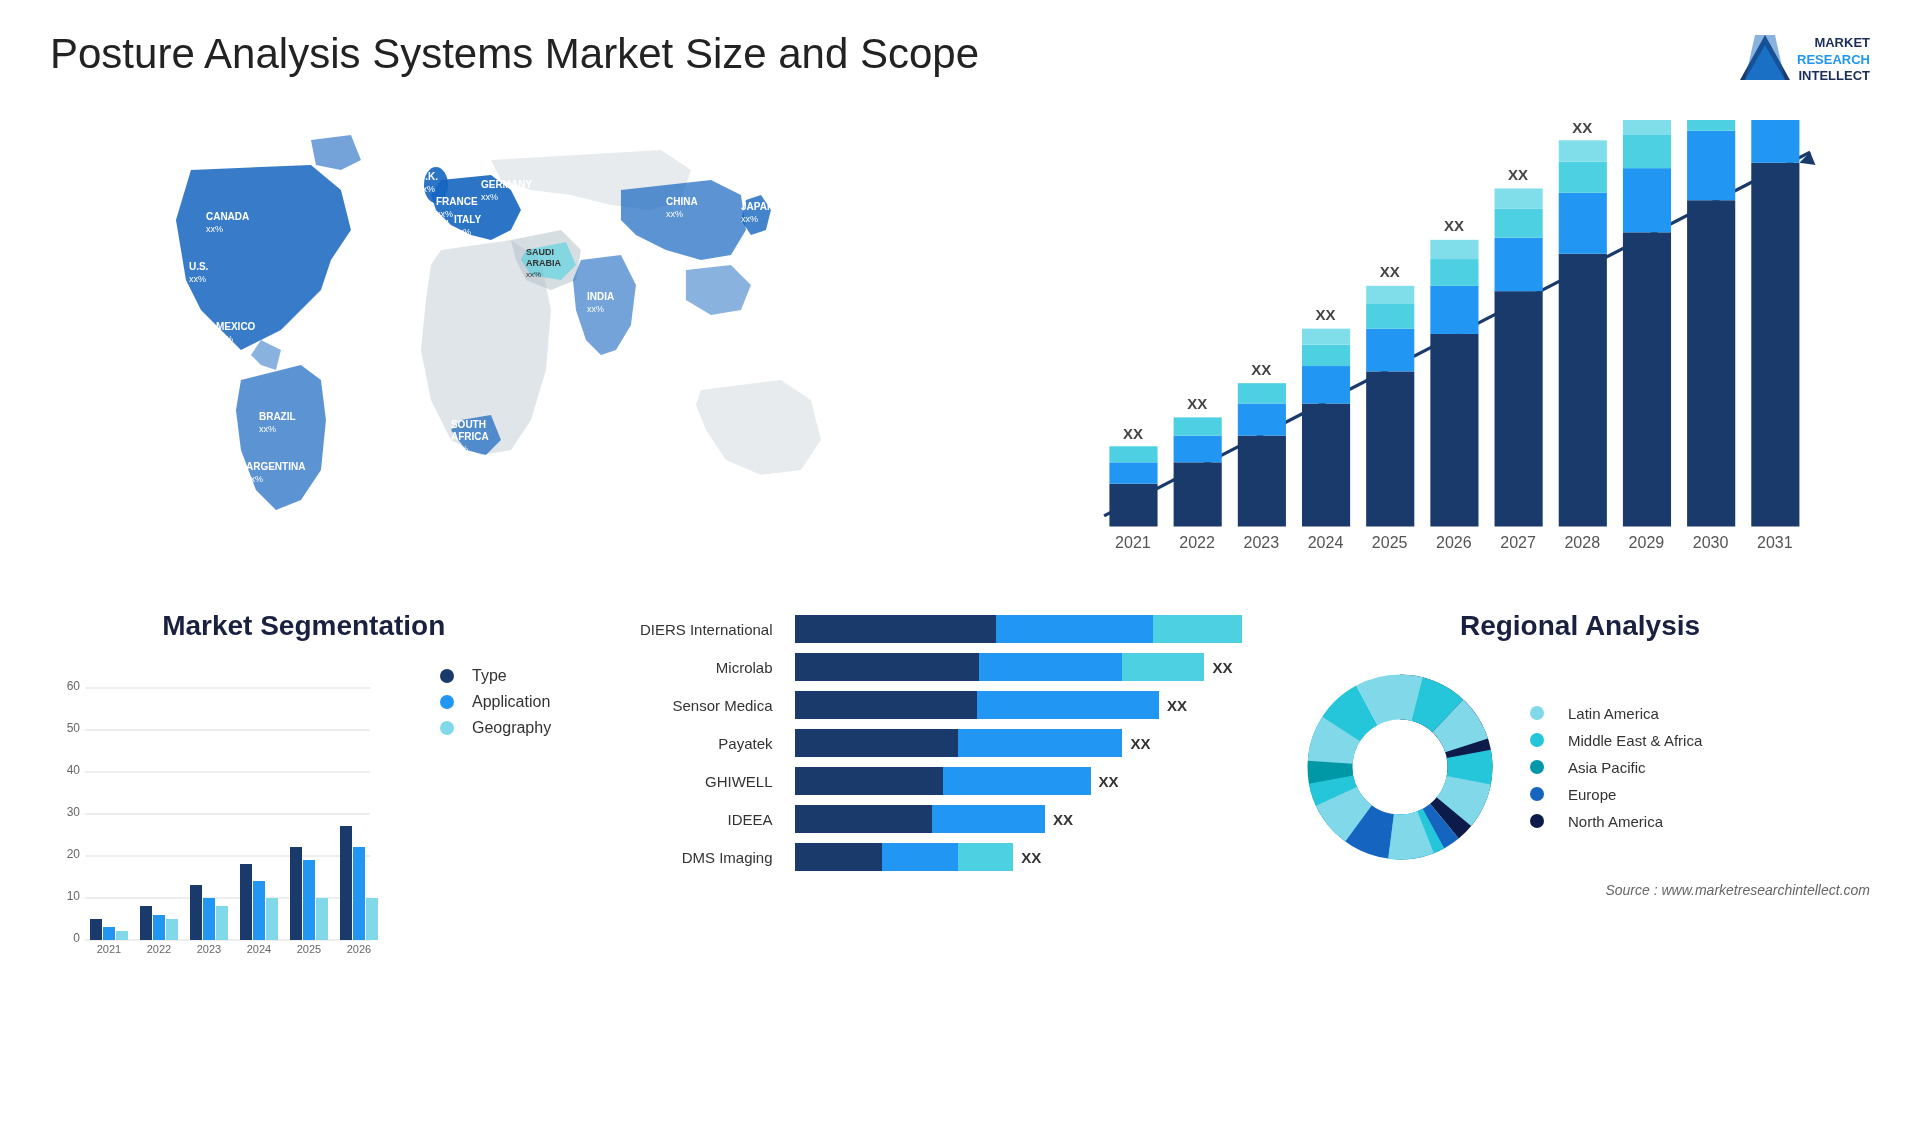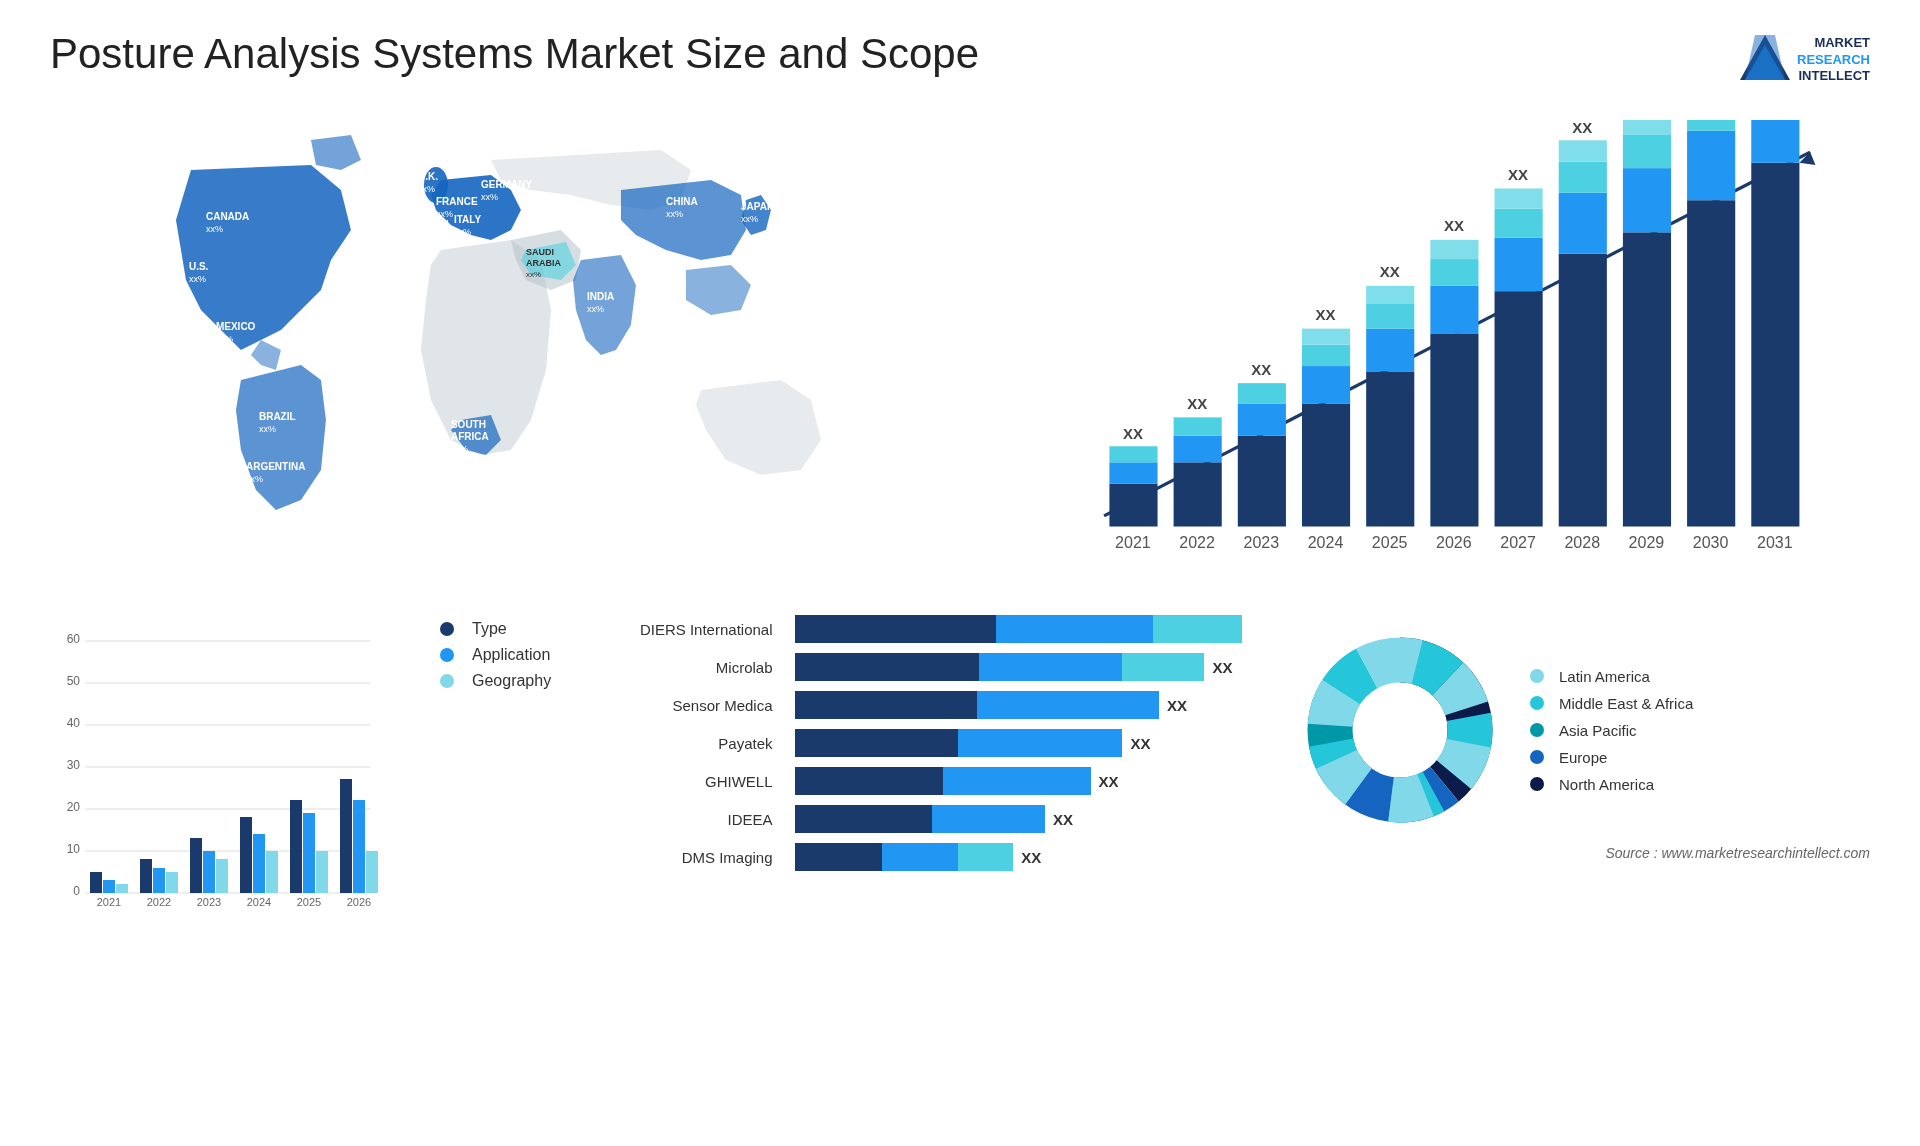--- a/index.html
+++ b/index.html
@@ -181,21 +181,21 @@
       flex-shrink: 0;
     }
     .regional-legend {
       display: flex;
       flex-direction: column;
       gap: 10px;
     }
     .regional-legend-item {
       display: flex;
       align-items: center;
-      gap: 15px;
+      gap: 24px;
       font-size: 15px;
       color: #333;
     }
     .regional-dot {
       width: 14px;
       height: 14px;
       border-radius: 50%;
     }
 
     .source-text {
@@ -381,20 +381,21 @@
         <text x="567" y="400" font-size="15" text-anchor="middle" fill="#555">2029</text>
         <text x="627" y="400" font-size="15" text-anchor="middle" fill="#555">2030</text>
         <text x="687" y="400" font-size="15" text-anchor="middle" fill="#555">2031</text>
       </svg>
     </div>
   </div>
 
   <div class="bottom-section">
 
     <div class="segmentation-section">
+      <div class="section-title">Market Segmentation</div>
       <div style="display:flex; gap:10px; align-items:flex-start;">
         <svg width="340" height="300" viewBox="0 0 340 300">
 
           <text x="30" y="285" font-size="12" text-anchor="end" fill="#666">0</text>
           <text x="30" y="243" font-size="12" text-anchor="end" fill="#666">10</text>
           <text x="30" y="201" font-size="12" text-anchor="end" fill="#666">20</text>
           <text x="30" y="159" font-size="12" text-anchor="end" fill="#666">30</text>
           <text x="30" y="117" font-size="12" text-anchor="end" fill="#666">40</text>
           <text x="30" y="75" font-size="12" text-anchor="end" fill="#666">50</text>
           <text x="30" y="33" font-size="12" text-anchor="end" fill="#666">60</text>
@@ -533,20 +534,21 @@
               <div class="player-bar-seg2" style="width:35%;"></div>
               <div class="player-bar-seg3" style="width:25%;"></div>
             </div>
             <span class="player-bar-value">XX</span>
           </div>
         </div>
       </div>
     </div>
 
     <div class="regional-section">
+      <div class="section-title">Regional Analysis</div>
       <div class="regional-container">
         <div class="donut-wrapper">
           <svg width="220" height="220" viewBox="0 0 220 220">
 
             <circle cx="110" cy="110" r="70" fill="none" stroke="#0d1b4b" stroke-width="45" stroke-dasharray="171.5 268.3" stroke-dashoffset="0" transform="rotate(-90 110 110)"></circle>
 
             <circle cx="110" cy="110" r="70" fill="none" stroke="#1565c0" stroke-width="45" stroke-dasharray="109.9 330" stroke-dashoffset="-171.5" transform="rotate(-90 110 110)"></circle>
 
             <circle cx="110" cy="110" r="70" fill="none" stroke="#0097a7" stroke-width="45" stroke-dasharray="79.2 360.6" stroke-dashoffset="-281.4" transform="rotate(-90 110 110)"></circle>
 

